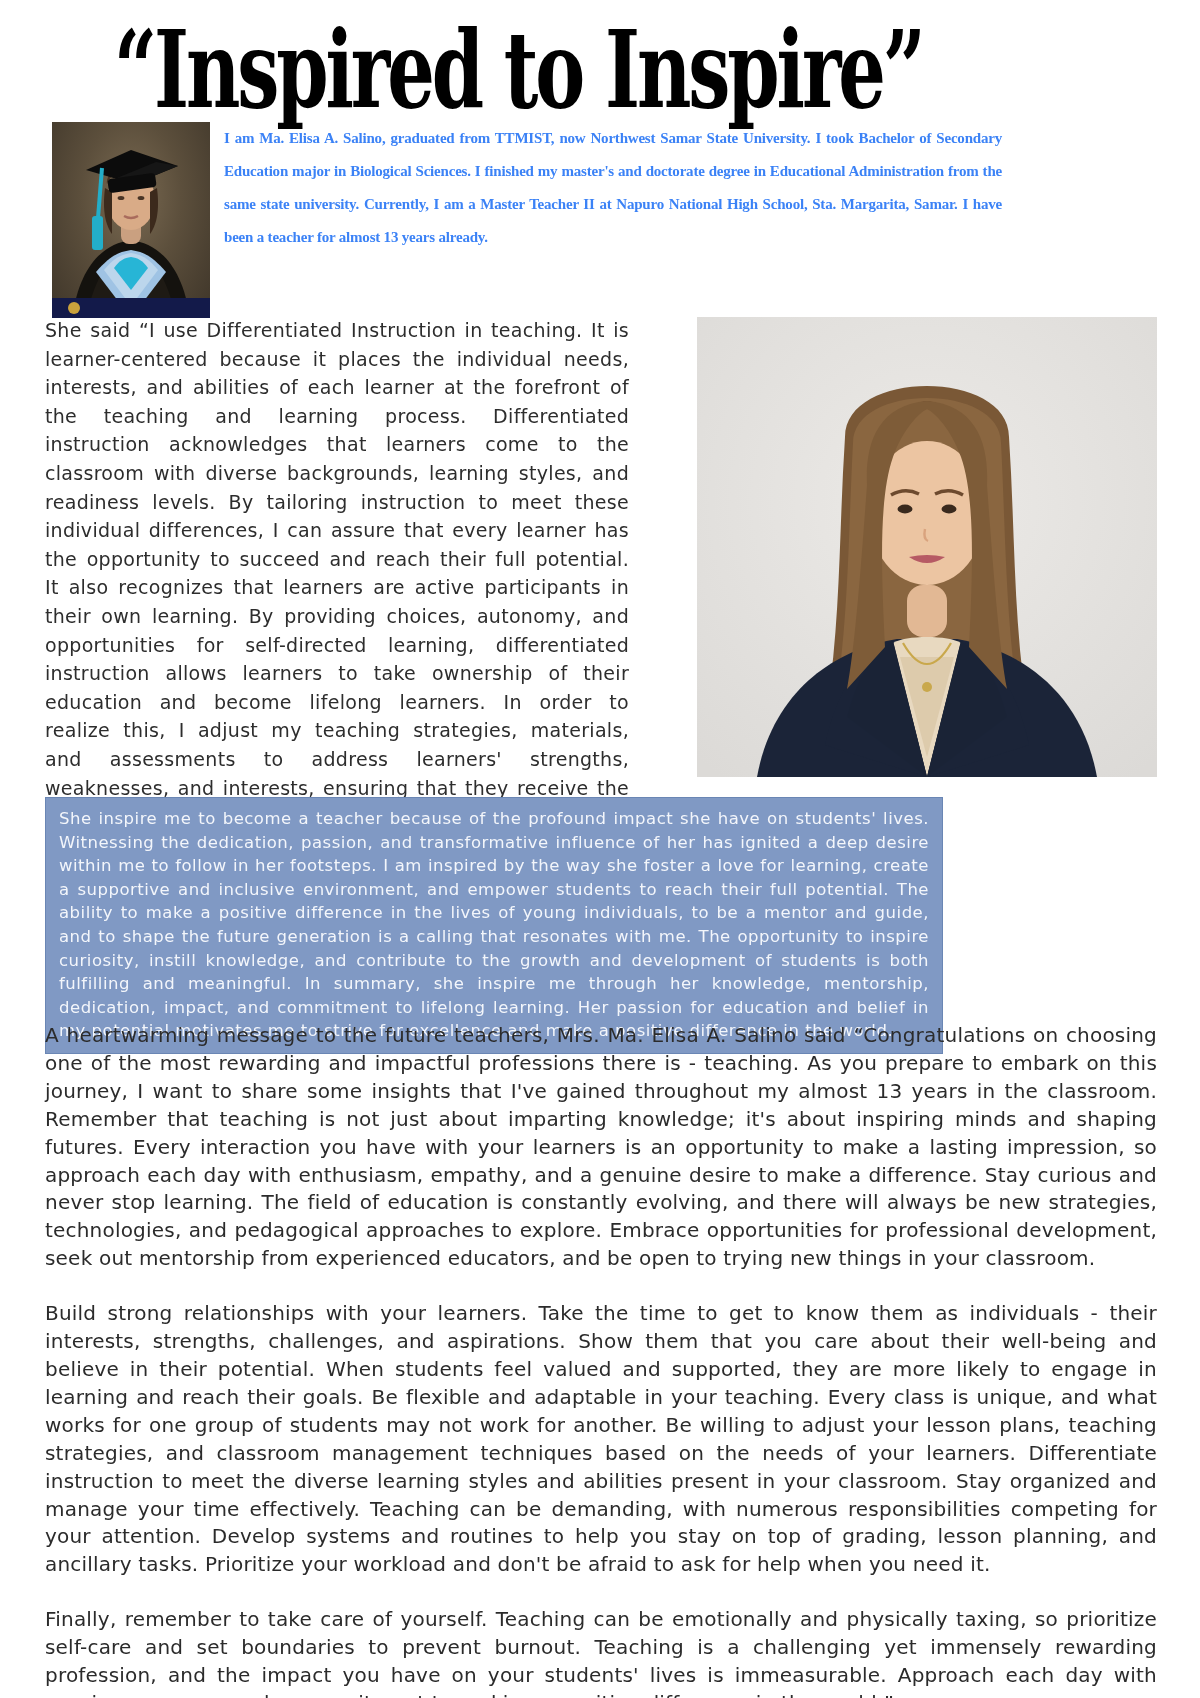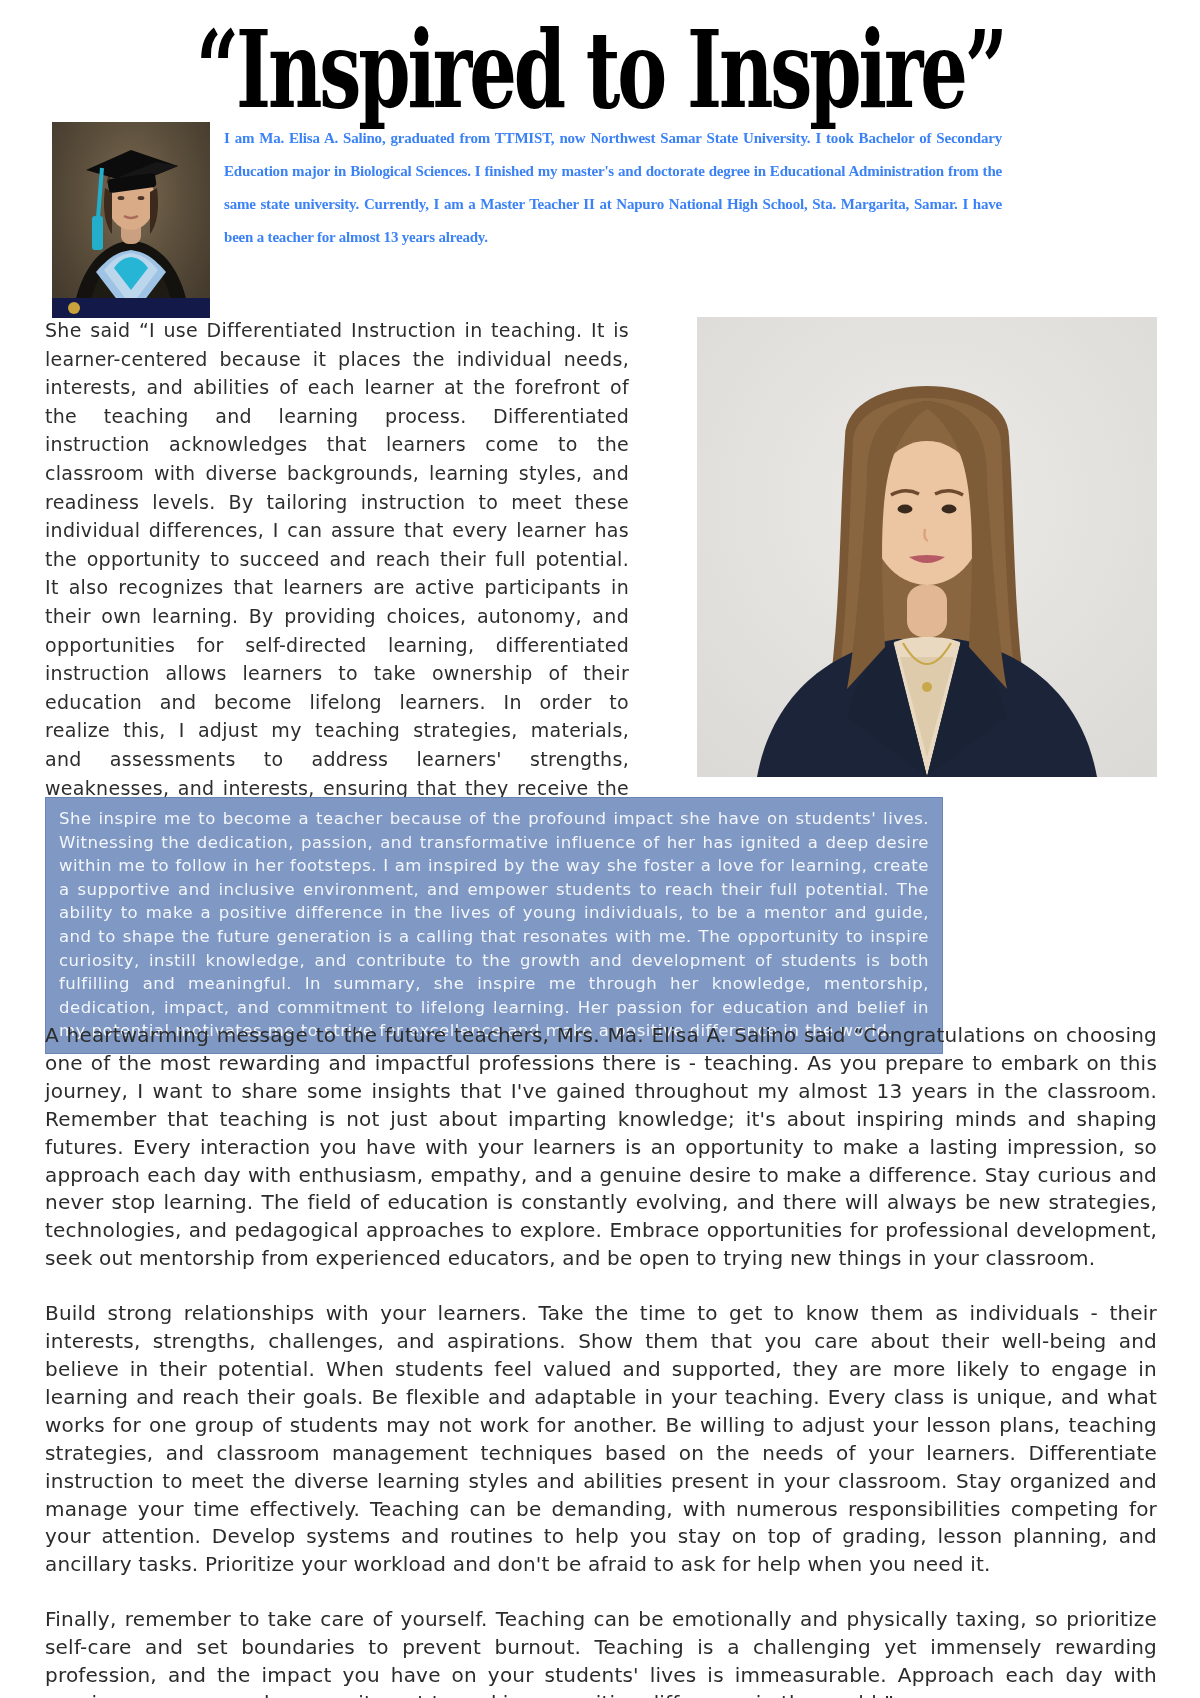--- a/index.html
+++ b/index.html
@@ -8,21 +8,20 @@
     width: 1200px; height: 1698px;
     position: relative;
     font-family: "DejaVu Sans", sans-serif;
     color: #2a2a2a;
     overflow: hidden;
   }
 
   
   .title-wrap {
     position: absolute; left: 0; top: 16px; width: 1200px;
-    text-align: center;
   }
   .title {
     display: inline-block;
     font-family: "DejaVu Serif", serif;
     font-weight: 700;
     font-size: 96px;
     line-height: 1;
     color: #000;
     letter-spacing: -4px;
     transform: scale(0.78, 1.12);

